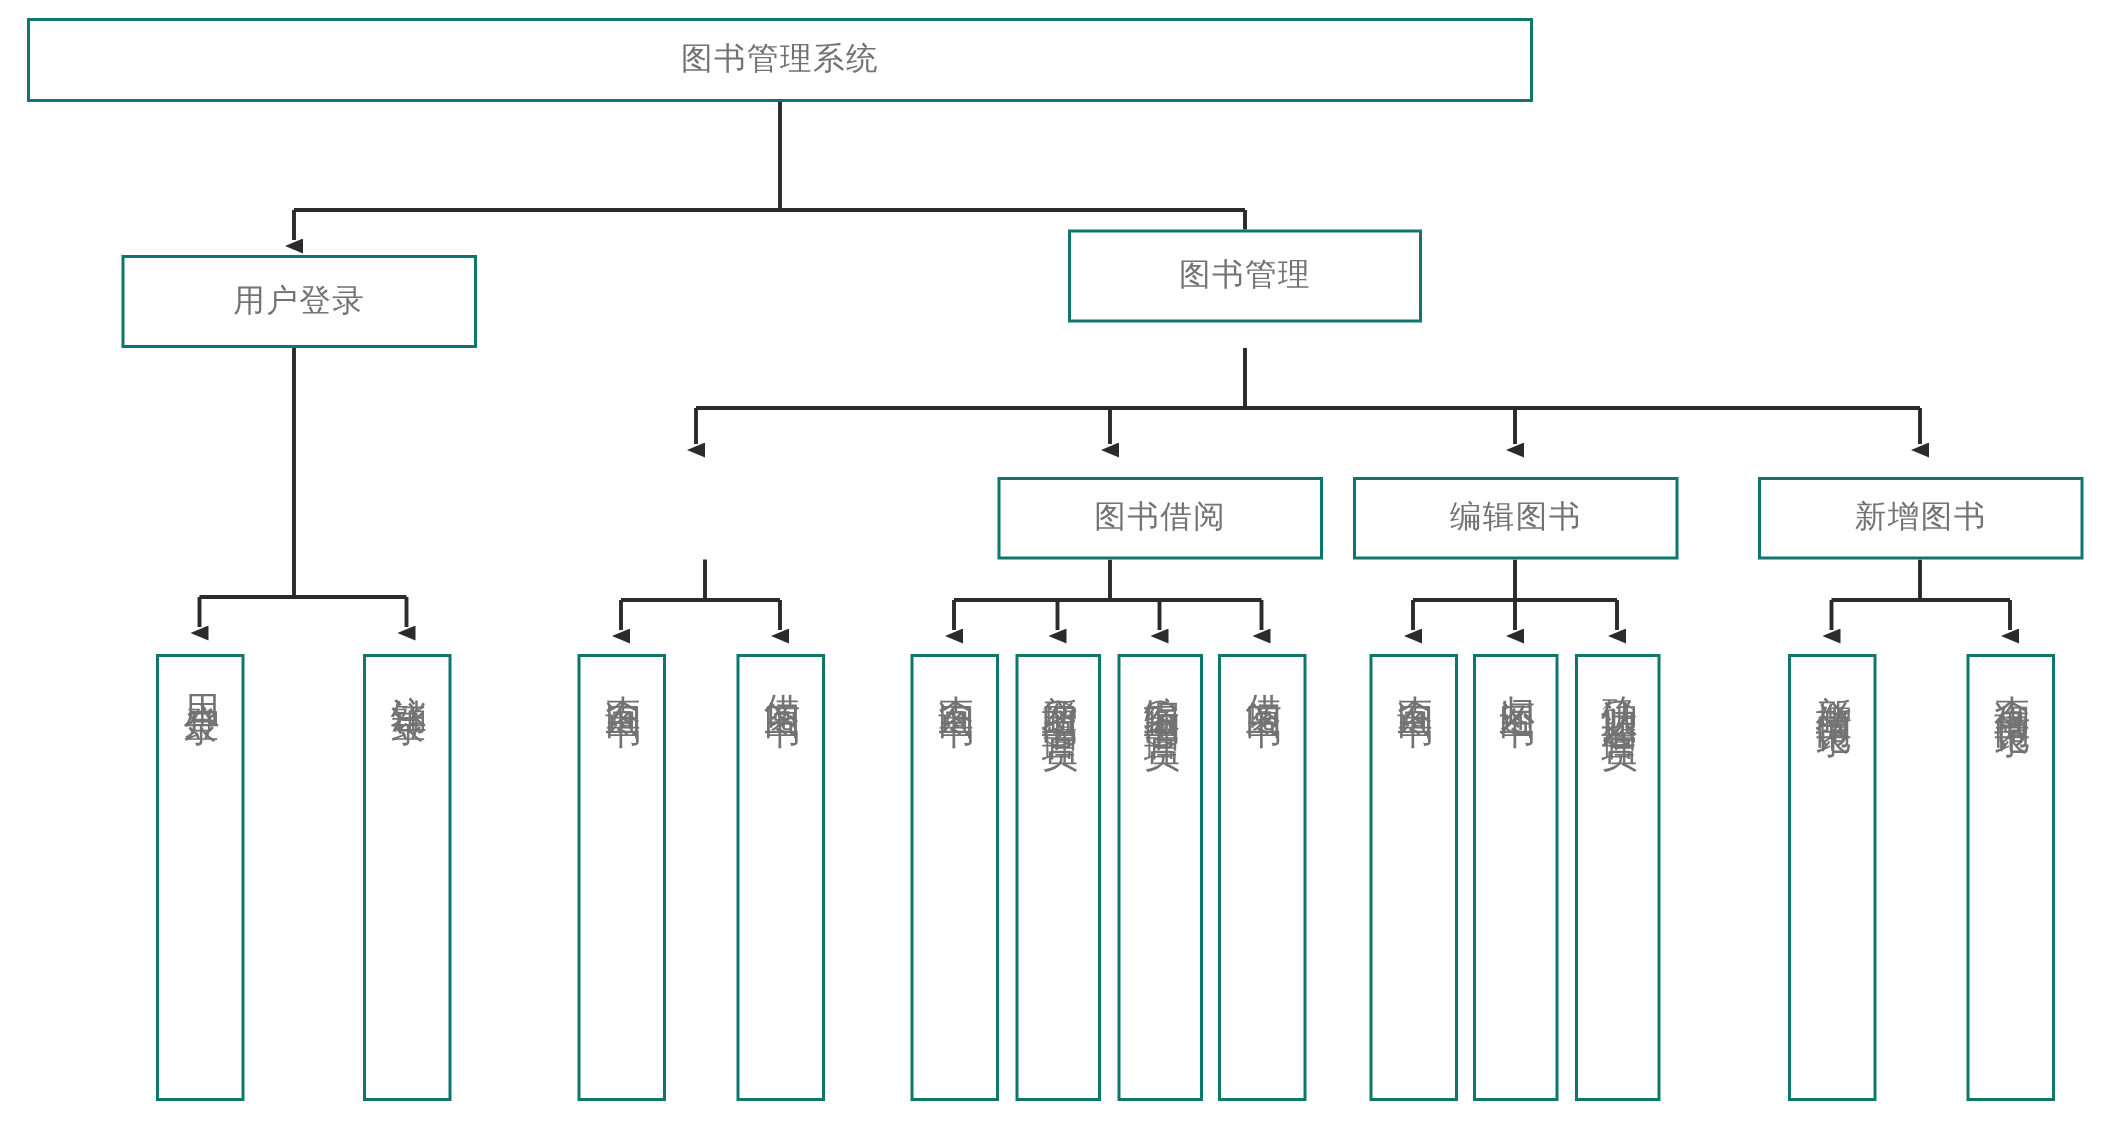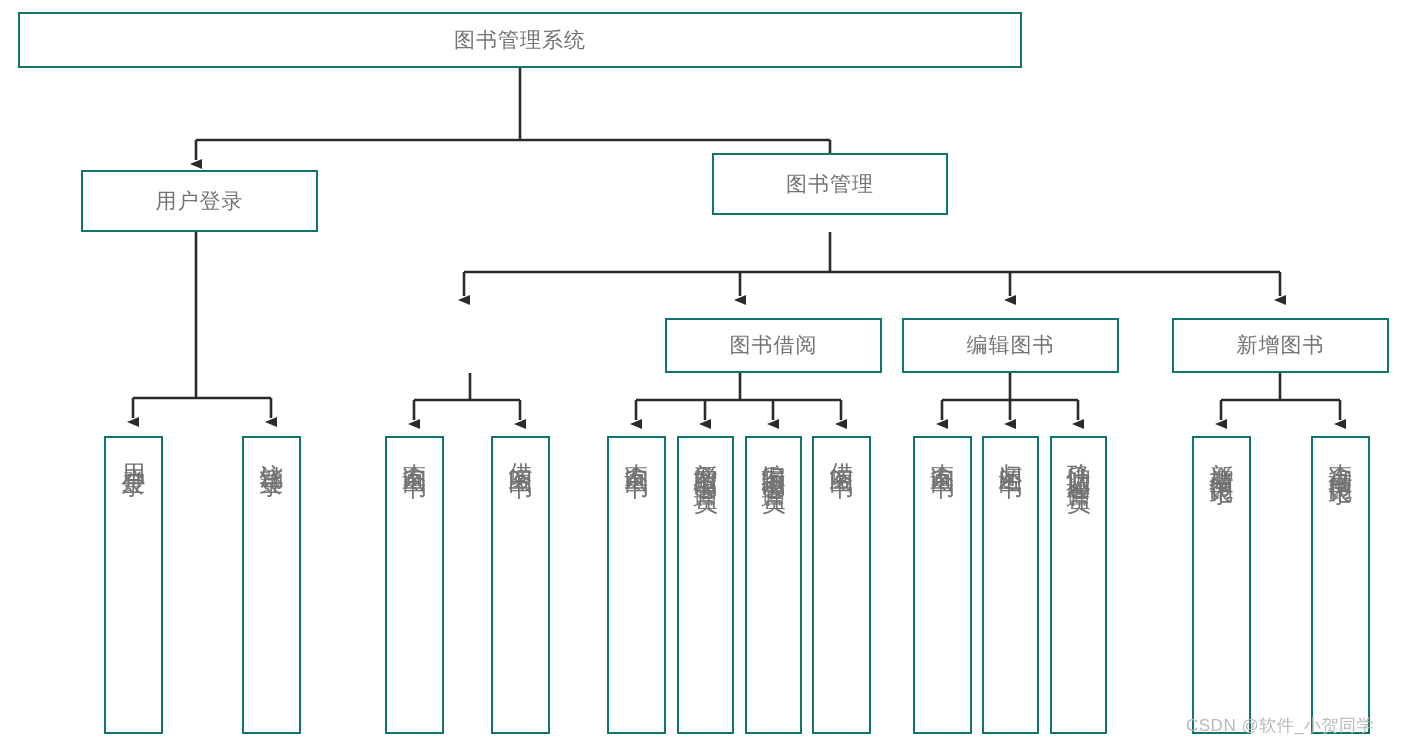--- a/index.html
+++ b/index.html
@@ -193,15 +193,14 @@
     <span class="label">确认归还（管理员）</span>
   </div>
 
   <div class="node vertical" style="left:1192px; top:436px; width:59px; height:298px;">
     <span class="label">新增借阅记录</span>
   </div>
   <div class="node vertical" style="left:1311px; top:436px; width:59px; height:298px;">
     <span class="label">查询借阅记录</span>
   </div>
 
-  <div class="watermark">CSDN @软件_小贺同学</div>
 
 </div>
 
 </body></html>

